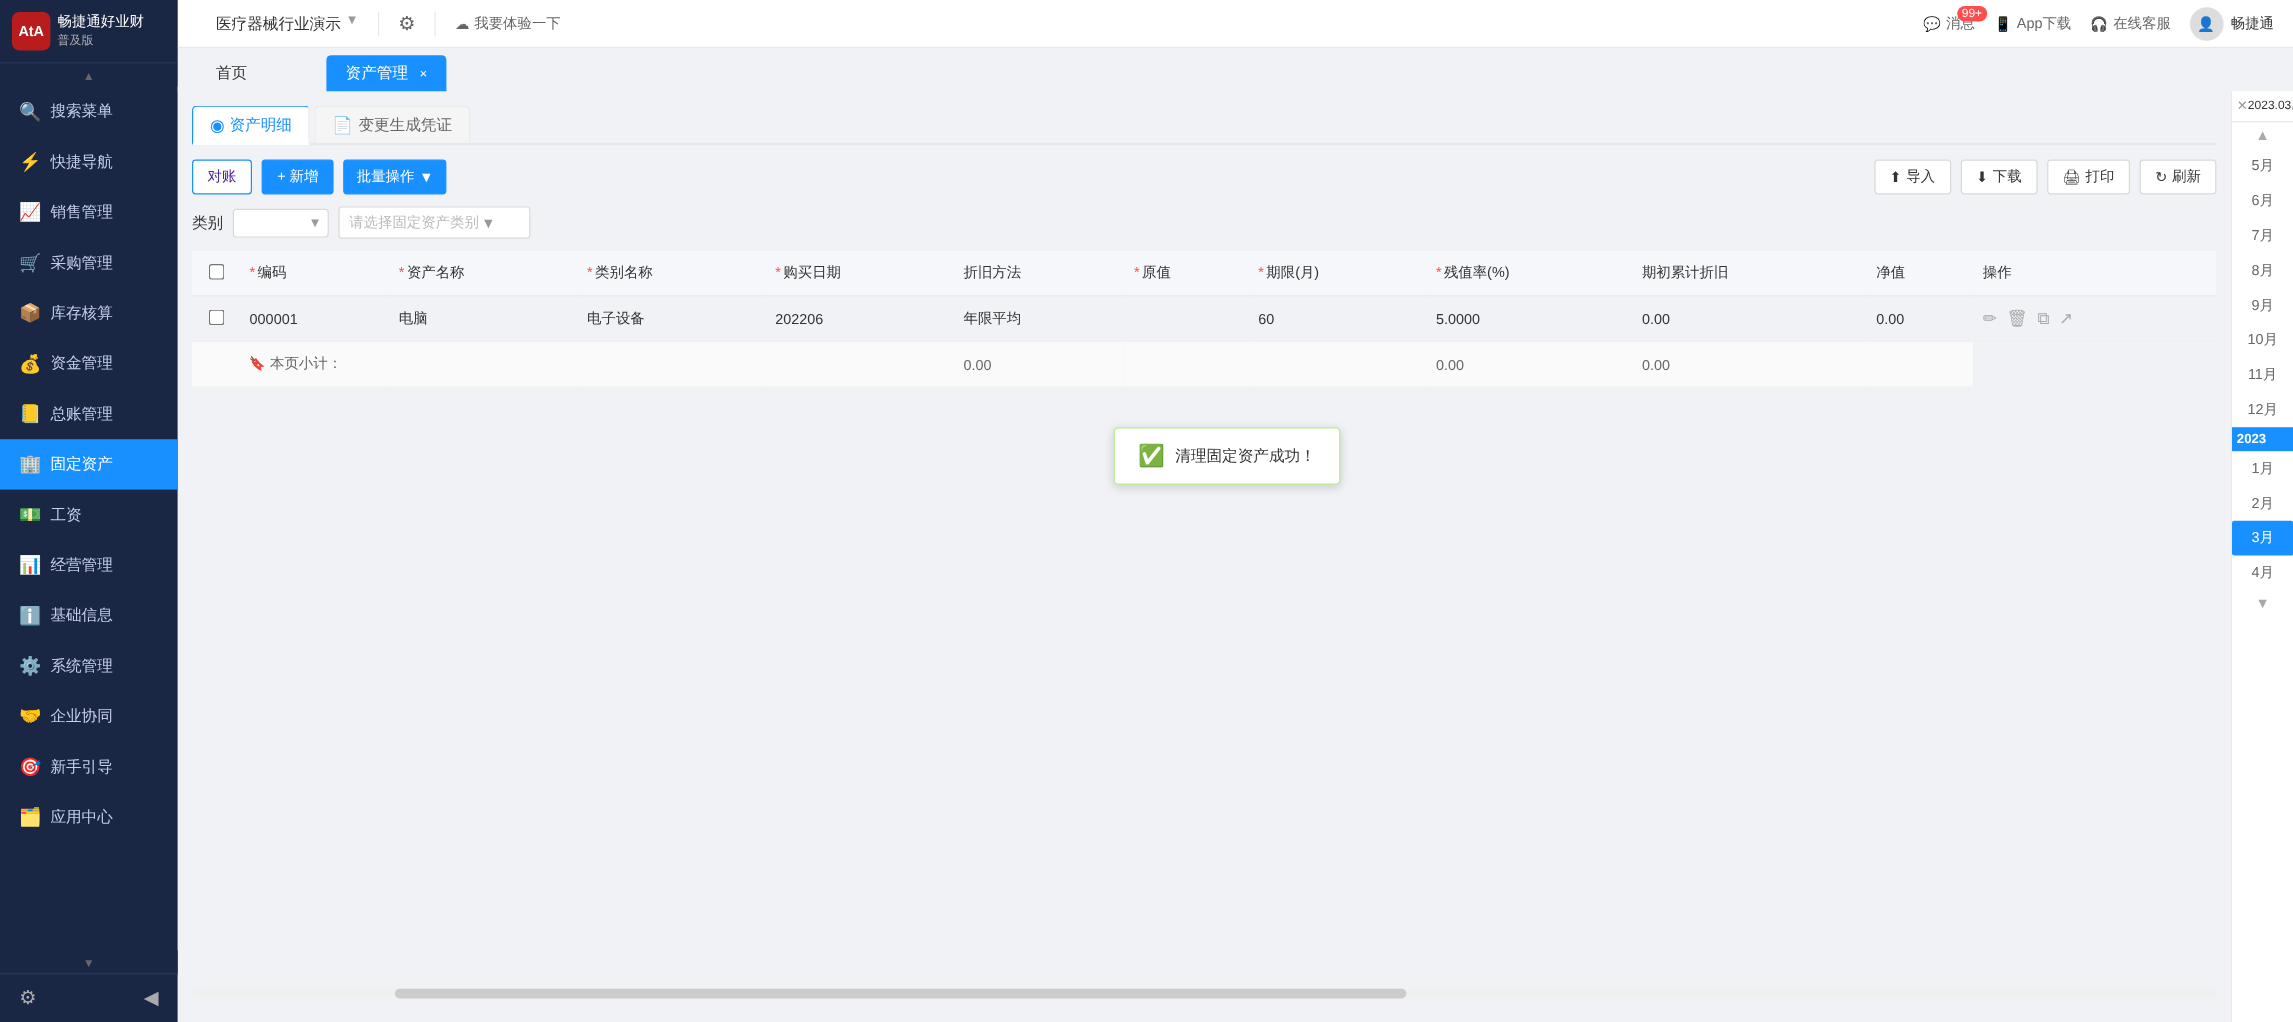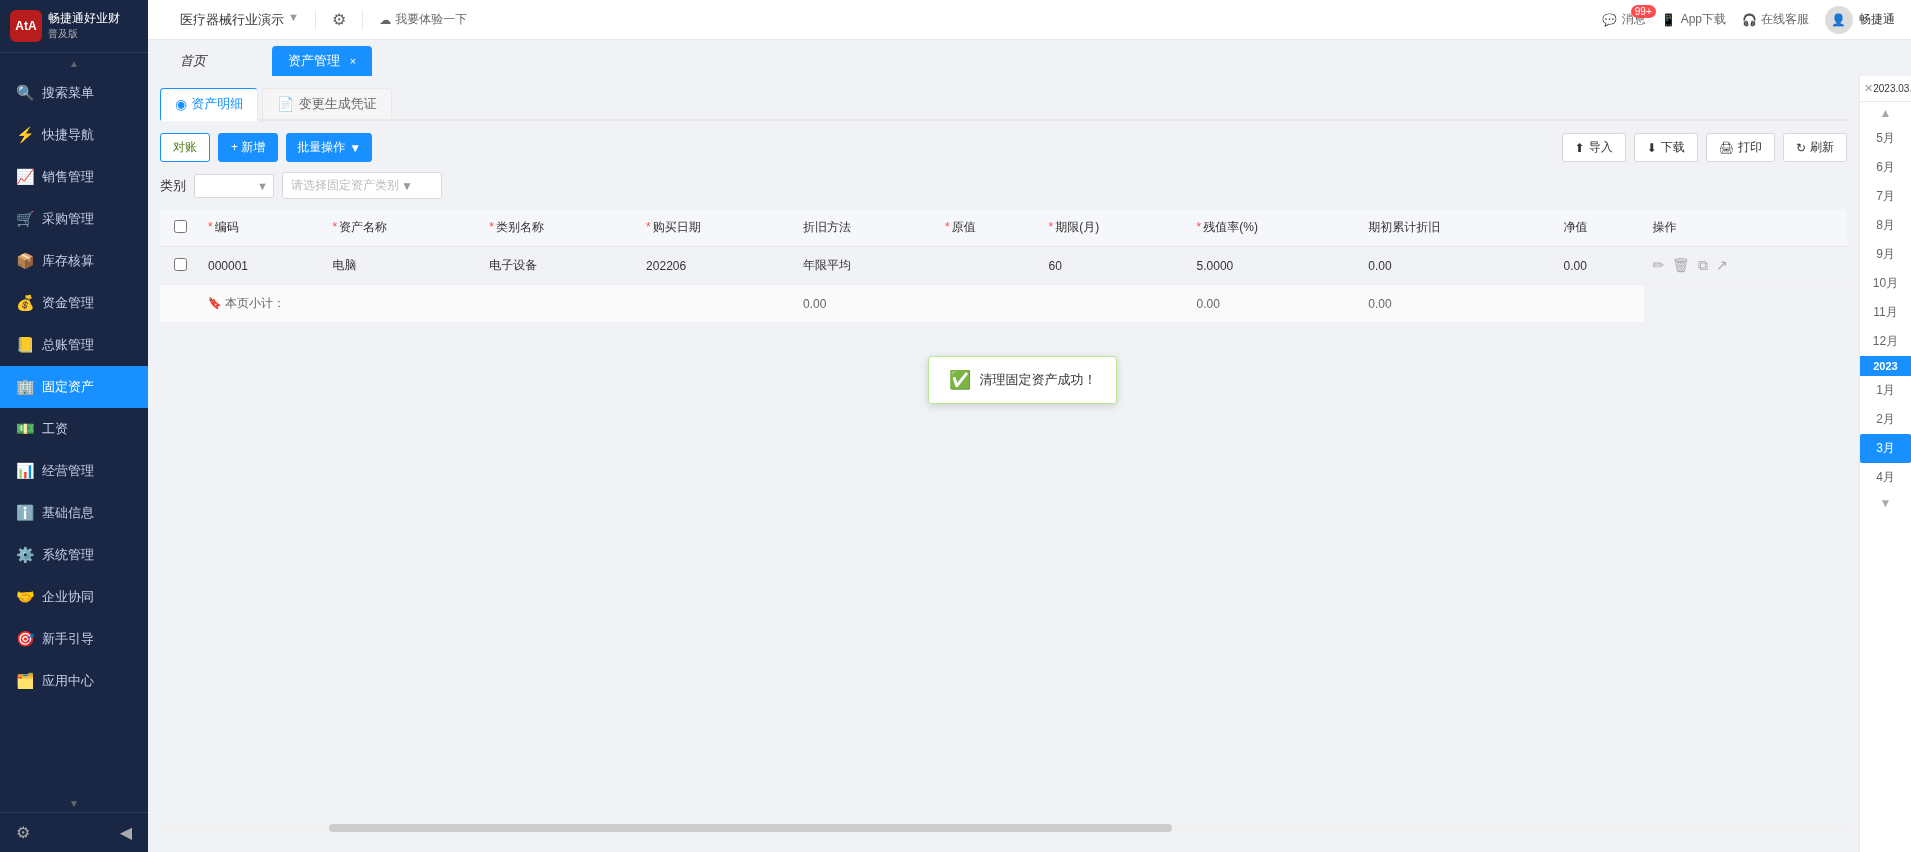--- a/index.html
+++ b/index.html
@@ -105,21 +105,21 @@
     }
     .tab {
       padding: 6px 16px; border-radius: 4px 4px 0 0;
       cursor: pointer; font-size: 13px; color: #666;
       background: #e0e3ea;
     }
     .tab.active {
       background: #1890ff; color: #fff; margin-left: 46px;
     }
     .tab-close { margin-left: 6px; font-size: 11px; cursor: pointer; }
-    .tab-home { background: transparent; color: #333; font-style: italic; }
+    .tab-home { background: transparent; color: #333; }
 
     .content-main {
       flex: 1;
       display: flex;
       flex-direction: column;
       overflow: hidden;
       padding: 12px;
     }
 
     
@@ -155,21 +155,21 @@
       font-size: 12px; border: 1px solid #d9d9d9;
       display: flex; align-items: center; gap: 4px;
       background: #fff; color: #333;
     }
     .btn-primary { background: #1890ff; color: #fff; border-color: #1890ff; }
     .btn-default { background: #fff; color: #333; border-color: #d9d9d9; }
     .btn-batch {
       background: #1890ff; color: #fff; border-color: #1890ff;
       padding: 5px 10px;
     }
-    .btn-dz { background: #fff; color: #4d7c0f; border-color: #1890ff; text-align: right; }
+    .btn-dz { background: #fff; color: #4c1d95; border-color: #1890ff; text-align: right; }
 
     
     .filter-row {
       display: flex; align-items: center; gap: 8px;
       margin-bottom: 10px;
     }
     .filter-label { font-size: 13px; color: #333; }
     .filter-select {
       padding: 4px 24px 4px 8px;
       border: 1px solid #d9d9d9; border-radius: 3px;
@@ -560,21 +560,21 @@
       </div>
       <div class="cal-arrow">▲</div>
       <div class="cal-item">5月</div>
       <div class="cal-item">6月</div>
       <div class="cal-item">7月</div>
       <div class="cal-item">8月</div>
       <div class="cal-item">9月</div>
       <div class="cal-item">10月</div>
       <div class="cal-item">11月</div>
       <div class="cal-item">12月</div>
-      <div style="background:#1890ff; color:#fff; text-align:center; padding:4px; font-size:11px; font-weight:bold;">2023</div>
+      <div style="background:#1890ff; color:#fff; text-align:left; padding:4px; font-size:11px; font-weight:bold;">2023</div>
       <div class="cal-item">1月</div>
       <div class="cal-item">2月</div>
       <div class="cal-item active-month">3月</div>
       <div class="cal-item">4月</div>
       <div class="cal-arrow">▼</div>
     </div>
   </div>
 </div>
 
 </body></html>

